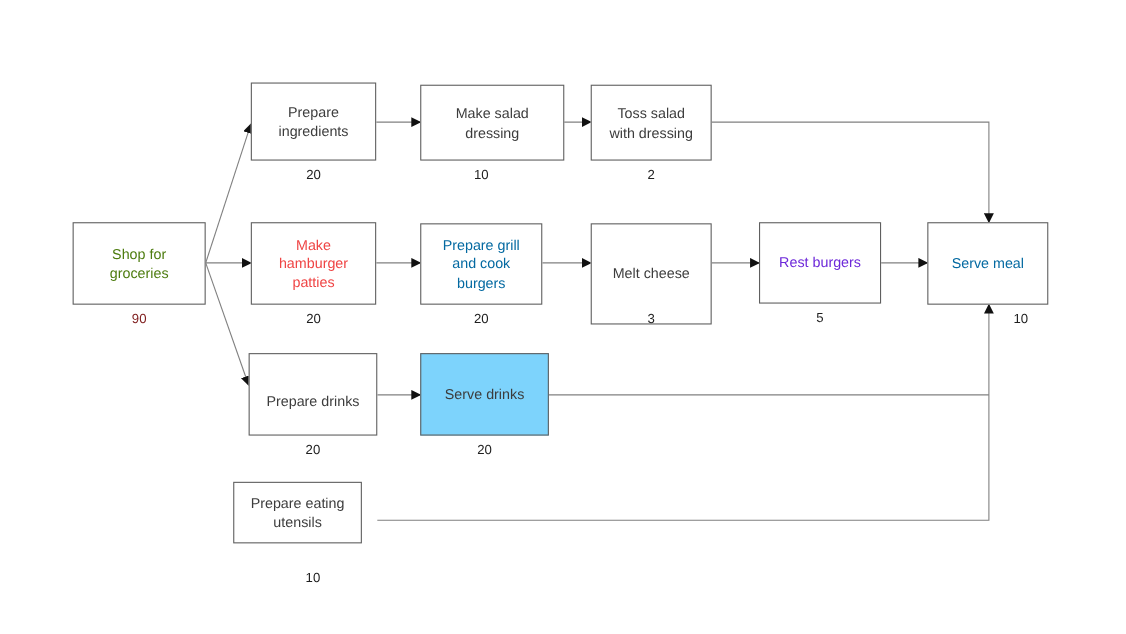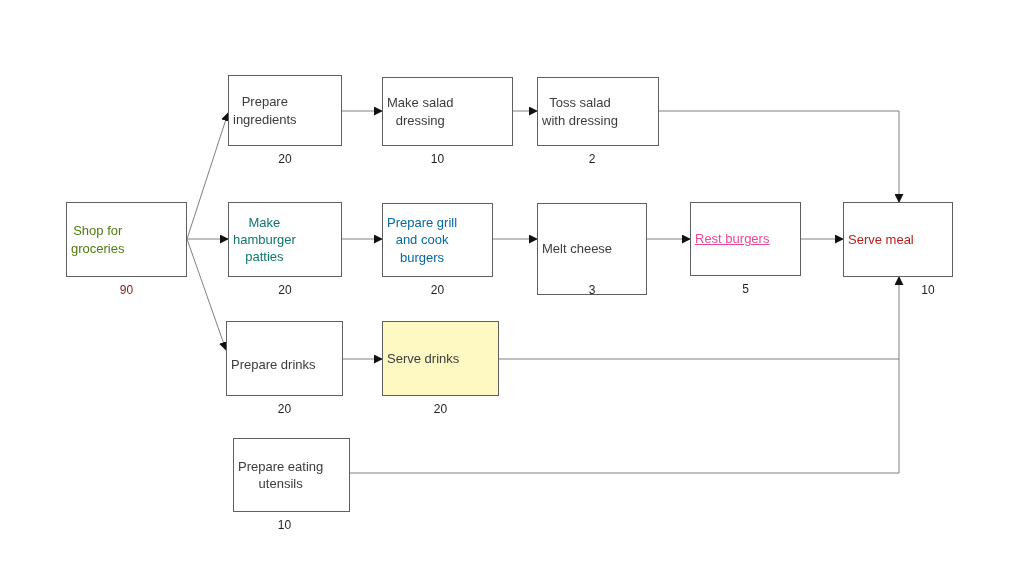--- a/index.html
+++ b/index.html
@@ -22,20 +22,21 @@
     width: 100%;
     height: 100%;
   }
   .node {
     position: absolute;
     box-sizing: border-box;
     border: 1px solid #5f5f5f;
     background: #ffffff;
     display: flex;
     align-items: center;
+    justify-content: center;
     text-align: center;
     font-size: 13px;
     line-height: 1.32;
     color: #3c3c3c;
     white-space: pre-line;
     padding: 2px 4px;
   }
   .duration {
     position: absolute;
     text-align: center;
@@ -72,38 +73,38 @@
   <div id="nodes-layer">
       <div class="node" style="left: 66px; top: 202px; width: 121px; height: 75px; border-color: rgb(95, 95, 95); background: rgb(255, 255, 255);"><span style="color: #4d7c0f;">Shop for
 groceries</span></div>
       <div class="duration" style="left: 66px; width: 121px; top: 283px; color: #7f1d1d;">90</div>
       <div class="node" style="left: 228px; top: 75px; width: 114px; height: 71px; border-color: rgb(95, 95, 95); background: rgb(255, 255, 255);"><span style="color: rgb(60, 60, 60);">Prepare
 ingredients</span></div>
       <div class="duration" style="left: 228px; width: 114px; top: 152px; color: rgb(31, 31, 31);">20</div>
       <div class="node" style="left: 382px; top: 77px; width: 131px; height: 69px; border-color: rgb(95, 95, 95); background: rgb(255, 255, 255);"><span style="color: rgb(60, 60, 60);">Make salad
 dressing</span></div>
       <div class="duration" style="left: 382px; width: 111px; top: 152px; color: rgb(31, 31, 31);">10</div>
-      <div class="node" style="left: 537px; top: 77px; width: 122px; height: 69px; border-color: rgb(95, 95, 95); background: rgb(255, 255, 255);"><span style="color: rgb(60, 60, 60);">Toss salad
+      <div class="node" style="left: 537px; top: 77px; width: 110px; height: 69px; border-color: rgb(95, 95, 95); background: rgb(255, 255, 255);"><span style="color: rgb(60, 60, 60);">Toss salad
 with dressing</span></div>
       <div class="duration" style="left: 537px; width: 110px; top: 152px; color: rgb(31, 31, 31);">2</div>
-      <div class="node" style="left: 228px; top: 202px; width: 114px; height: 75px; border-color: rgb(95, 95, 95); background: rgb(255, 255, 255);"><span style="color: #0f766e;">Make
+      <div class="node" style="left: 228px; top: 202px; width: 114px; height: 75px; border-color: rgb(95, 95, 95); background: rgb(255, 255, 255);"><span style="color: #ef4444;">Make
 hamburger
 patties</span></div>
       <div class="duration" style="left: 228px; width: 114px; top: 283px; color: rgb(31, 31, 31);">20</div>
       <div class="node" style="left: 382px; top: 203px; width: 111px; height: 74px; border-color: rgb(95, 95, 95); background: rgb(255, 255, 255);"><span style="color: #0369a1;">Prepare grill
 and cook
 burgers</span></div>
       <div class="duration" style="left: 382px; width: 111px; top: 283px; color: rgb(31, 31, 31);">20</div>
       <div class="node" style="left: 537px; top: 203px; width: 110px; height: 92px; border-color: rgb(95, 95, 95); background: rgb(255, 255, 255);"><span style="color: rgb(60, 60, 60);">Melt cheese</span></div>
       <div class="duration" style="left: 537px; width: 110px; top: 283px; color: rgb(31, 31, 31);">3</div>
-      <div class="node" style="left: 690px; top: 202px; width: 111px; height: 74px; border-color: rgb(95, 95, 95); background: rgb(255, 255, 255);"><span style="color: #ec4899; text-decoration: underline;">Rest burgers</span></div>
+      <div class="node" style="left: 690px; top: 202px; width: 111px; height: 74px; border-color: rgb(95, 95, 95); background: rgb(255, 255, 255);"><span style="color: #6d28d9;">Rest burgers</span></div>
       <div class="duration" style="left: 690px; width: 111px; top: 282px; color: rgb(31, 31, 31);">5</div>
-      <div class="node" style="left: 843px; top: 202px; width: 110px; height: 75px; border-color: rgb(95, 95, 95); background: rgb(255, 255, 255);"><span style="color: #b91c1c;">Serve meal</span></div>
+      <div class="node" style="left: 843px; top: 202px; width: 110px; height: 75px; border-color: rgb(95, 95, 95); background: rgb(255, 255, 255);"><span style="color: #0369a1;">Serve meal</span></div>
       <div class="duration" style="left: 873px; width: 110px; top: 283px; color: rgb(31, 31, 31);">10</div>
       <div class="node" style="left: 226px; top: 321px; width: 117px; height: 75px; border-color: rgb(95, 95, 95); background: rgb(255, 255, 255);"><span style="color: rgb(60, 60, 60); margin-top: 12px;">Prepare drinks</span></div>
       <div class="duration" style="left: 226px; width: 117px; top: 402px; color: rgb(31, 31, 31);">20</div>
-      <div class="node" style="left: 382px; top: 321px; width: 117px; height: 75px; border-color: rgb(95, 95, 95); background: #fef9c3;"><span style="color: rgb(60, 60, 60);">Serve drinks</span></div>
+      <div class="node" style="left: 382px; top: 321px; width: 117px; height: 75px; border-color: rgb(95, 95, 95); background: #7dd3fc;"><span style="color: rgb(60, 60, 60);">Serve drinks</span></div>
       <div class="duration" style="left: 382px; width: 117px; top: 402px; color: rgb(31, 31, 31);">20</div>
-      <div class="node" style="left: 233px; top: 438px; width: 117px; height: 74px; border-color: rgb(95, 95, 95); background: rgb(255, 255, 255);"><span style="color: rgb(60, 60, 60);">Prepare eating
+      <div class="node" style="left: 212px; top: 438px; width: 117px; height: 56px; border-color: rgb(95, 95, 95); background: rgb(255, 255, 255);"><span style="color: rgb(60, 60, 60);">Prepare eating
 utensils</span></div>
       <div class="duration" style="left: 226px; width: 117px; top: 518px; color: rgb(31, 31, 31);">10</div>
     </div>
 </div>
 
 </body></html>

